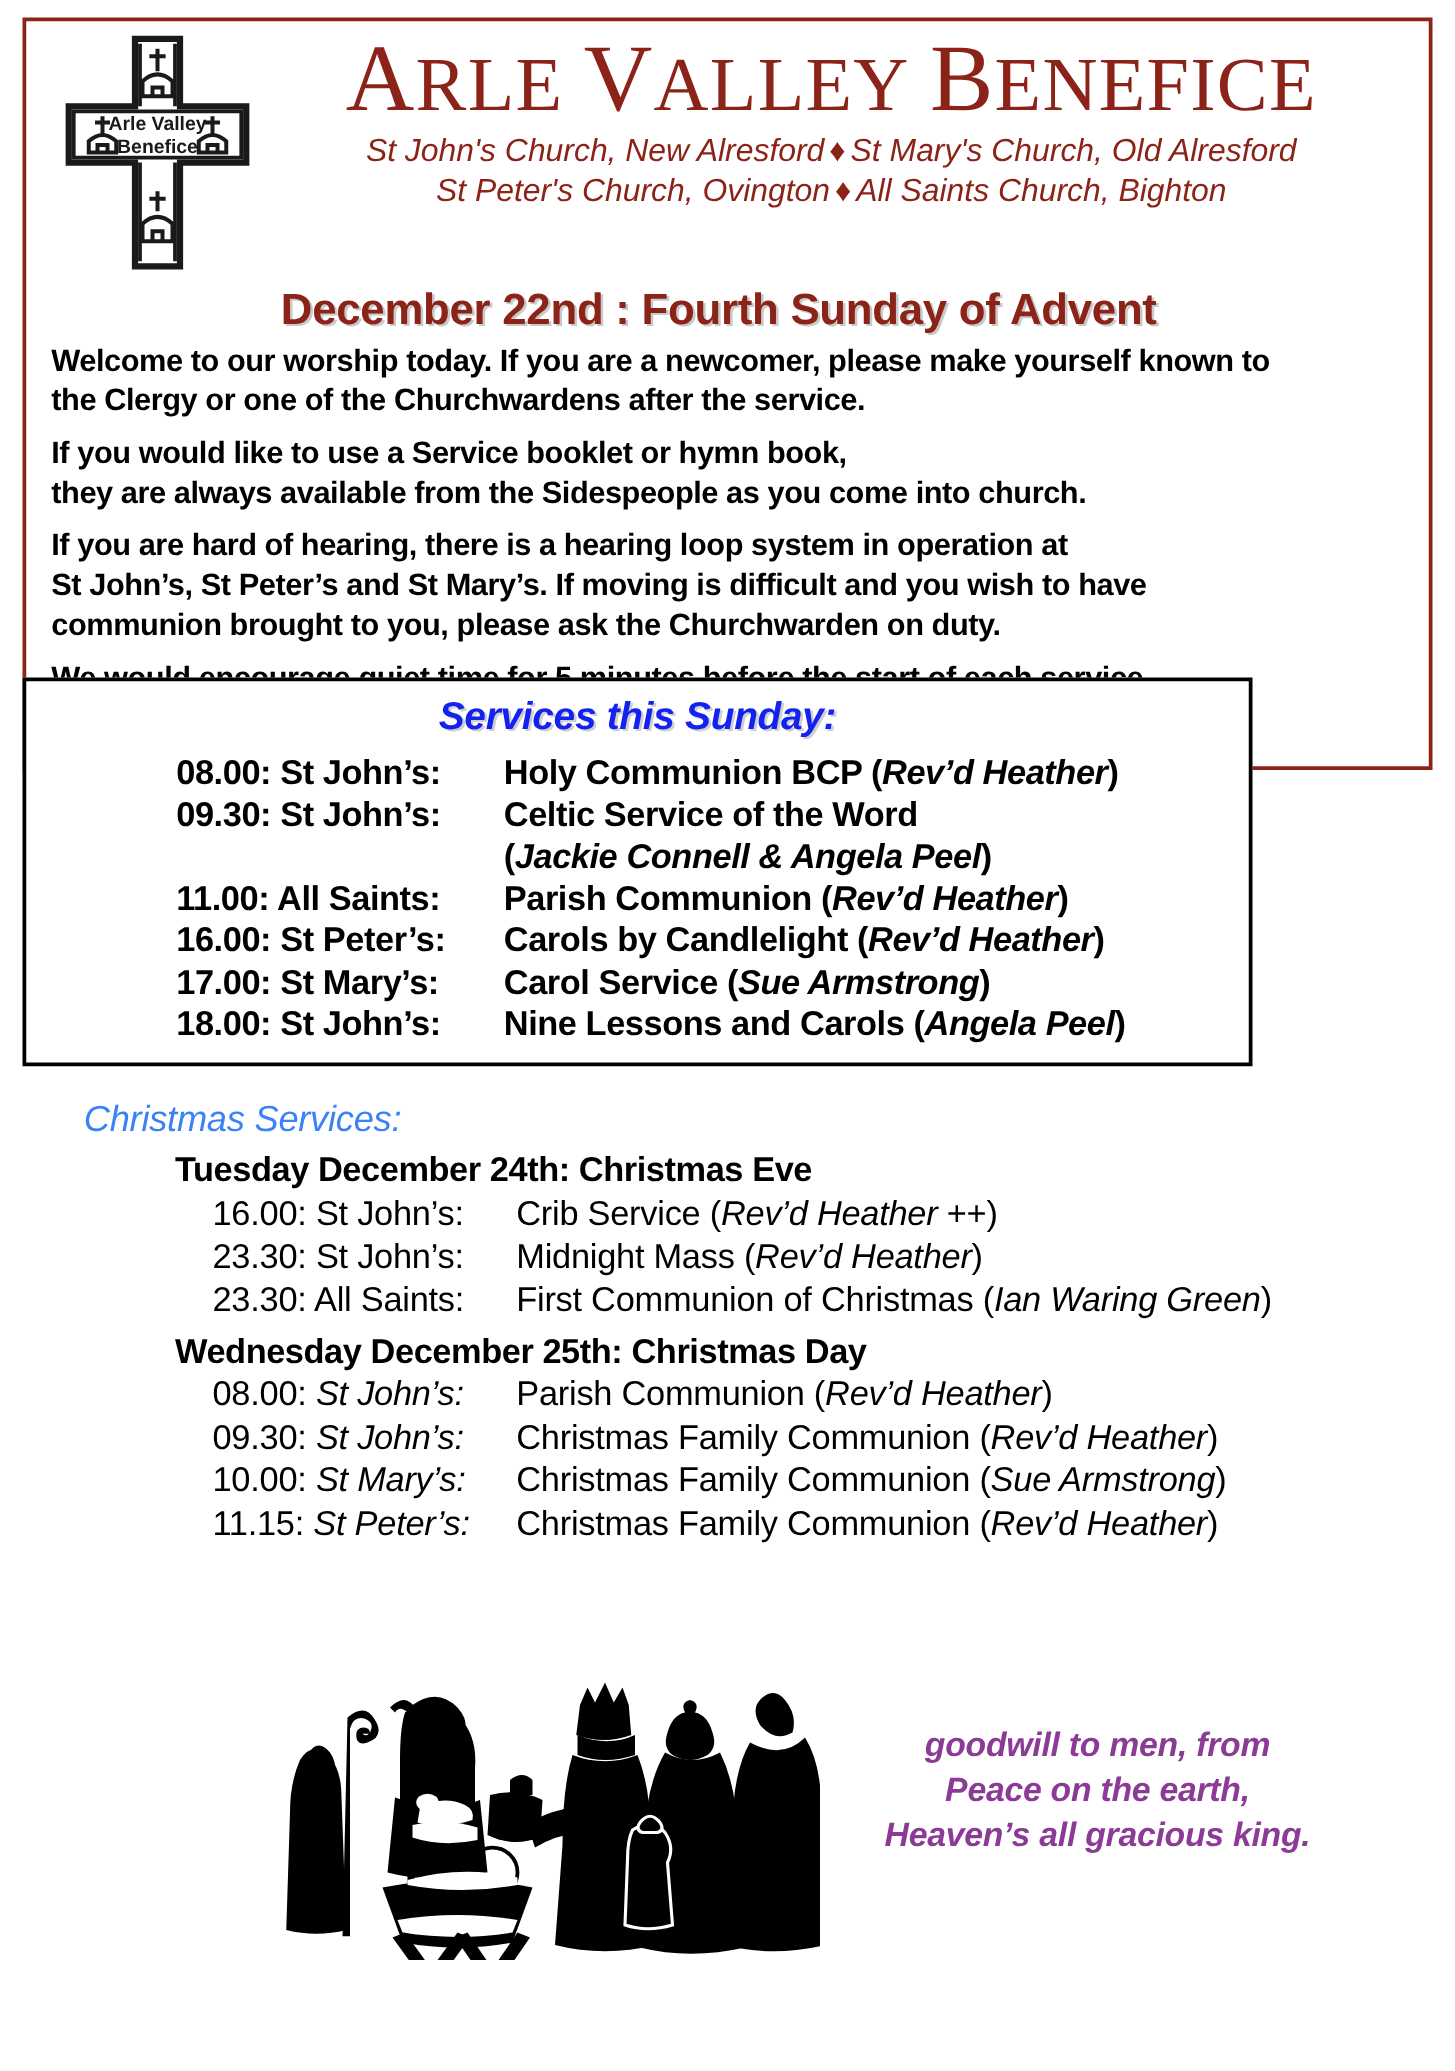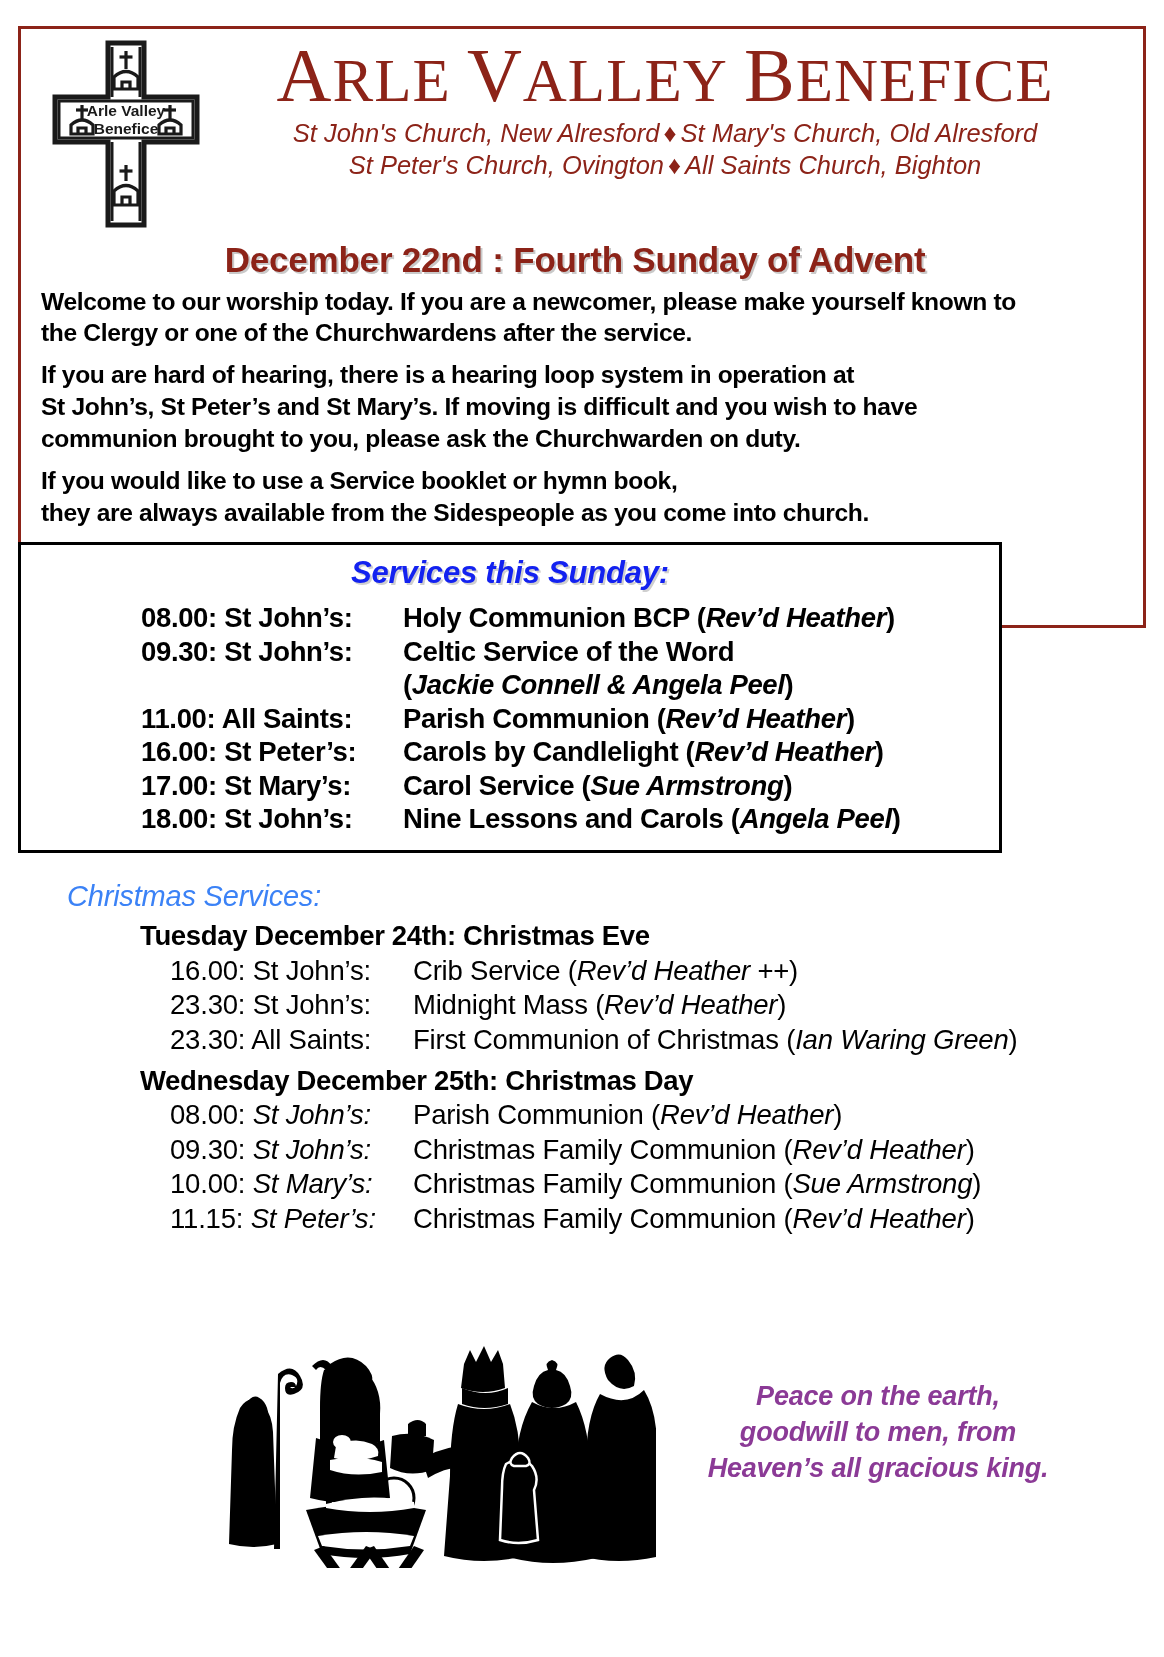--- a/index.html
+++ b/index.html
@@ -21,21 +21,21 @@
     width: 1164px;
     height: 1657px;
     position: relative;
     box-sizing: border-box;
   }
 
   
   .header-panel {
     position: absolute;
     left: 18px;
-    top: 26px;
+    top: 14px;
     width: 1128px;
     box-sizing: border-box;
     border: 3px solid #8c2318;
     background: #ffffff;
     padding: 6px 24px 10px 10px;
   }
 
   .masthead {
     display: flex;
     align-items: flex-start;
@@ -275,27 +275,27 @@
     </div>
 
     <div class="date-line">December 22nd : Fourth Sunday of Advent</div>
 
     <div class="welcome">
       <p>
         <span>Welcome to our worship today.  If you are a newcomer, please make yourself known to</span><br>
         <span>the Clergy or one of the Churchwardens after the service.</span>
       </p>
       <p>
+        <span>If you would like to use a Service booklet or hymn book,</span><br>
+        <span>they are always available from the Sidespeople as you come into church.</span>
+      </p>
+      <p>
         <span>If you are hard of hearing, there is a hearing loop system in operation at</span><br>
         <span>St John’s, St Peter’s and St Mary’s. If moving is difficult and you wish to have</span><br>
         <span>communion brought to you, please ask the Churchwarden on duty.</span>
-      </p>
-      <p>
-        <span>If you would like to use a Service booklet or hymn book,</span><br>
-        <span>they are always available from the Sidespeople as you come into church.</span>
       </p>
       <p>We would encourage quiet time for 5 minutes before the start of each service.</p>
       <p>You are welcome to take this pew sheet home with you.</p>
     </div>
   </div>
 
   <div class="services-panel">
     <div class="services-heading">Services this Sunday:</div>
     <div class="svc-list" id="svc-list">
         <div class="svc-row">
@@ -424,18 +424,18 @@
 
         <g fill="#000000" stroke="#ffffff" stroke-width="2.5">
           <path d="M310 146 q16 -10 26 2 q8 12 2 24 l4 50 q-20 6 -38 0 l2 -52 q0 -16 4 -24 Z"></path>
           <path d="M316 140 q8 -10 16 0 q4 6 -2 8 l-12 0 q-6 -2 -2 -8 Z"></path>
         </g>
       </g>
     </svg>
   </div>
 
   <div class="verse">
+    <div>goodwill to men, from</div>
     <div>Peace on the earth,</div>
-    <div>goodwill to men, from</div>
     <div>Heaven’s all gracious king.</div>
   </div>
 
 </div>
 
 </body></html>

